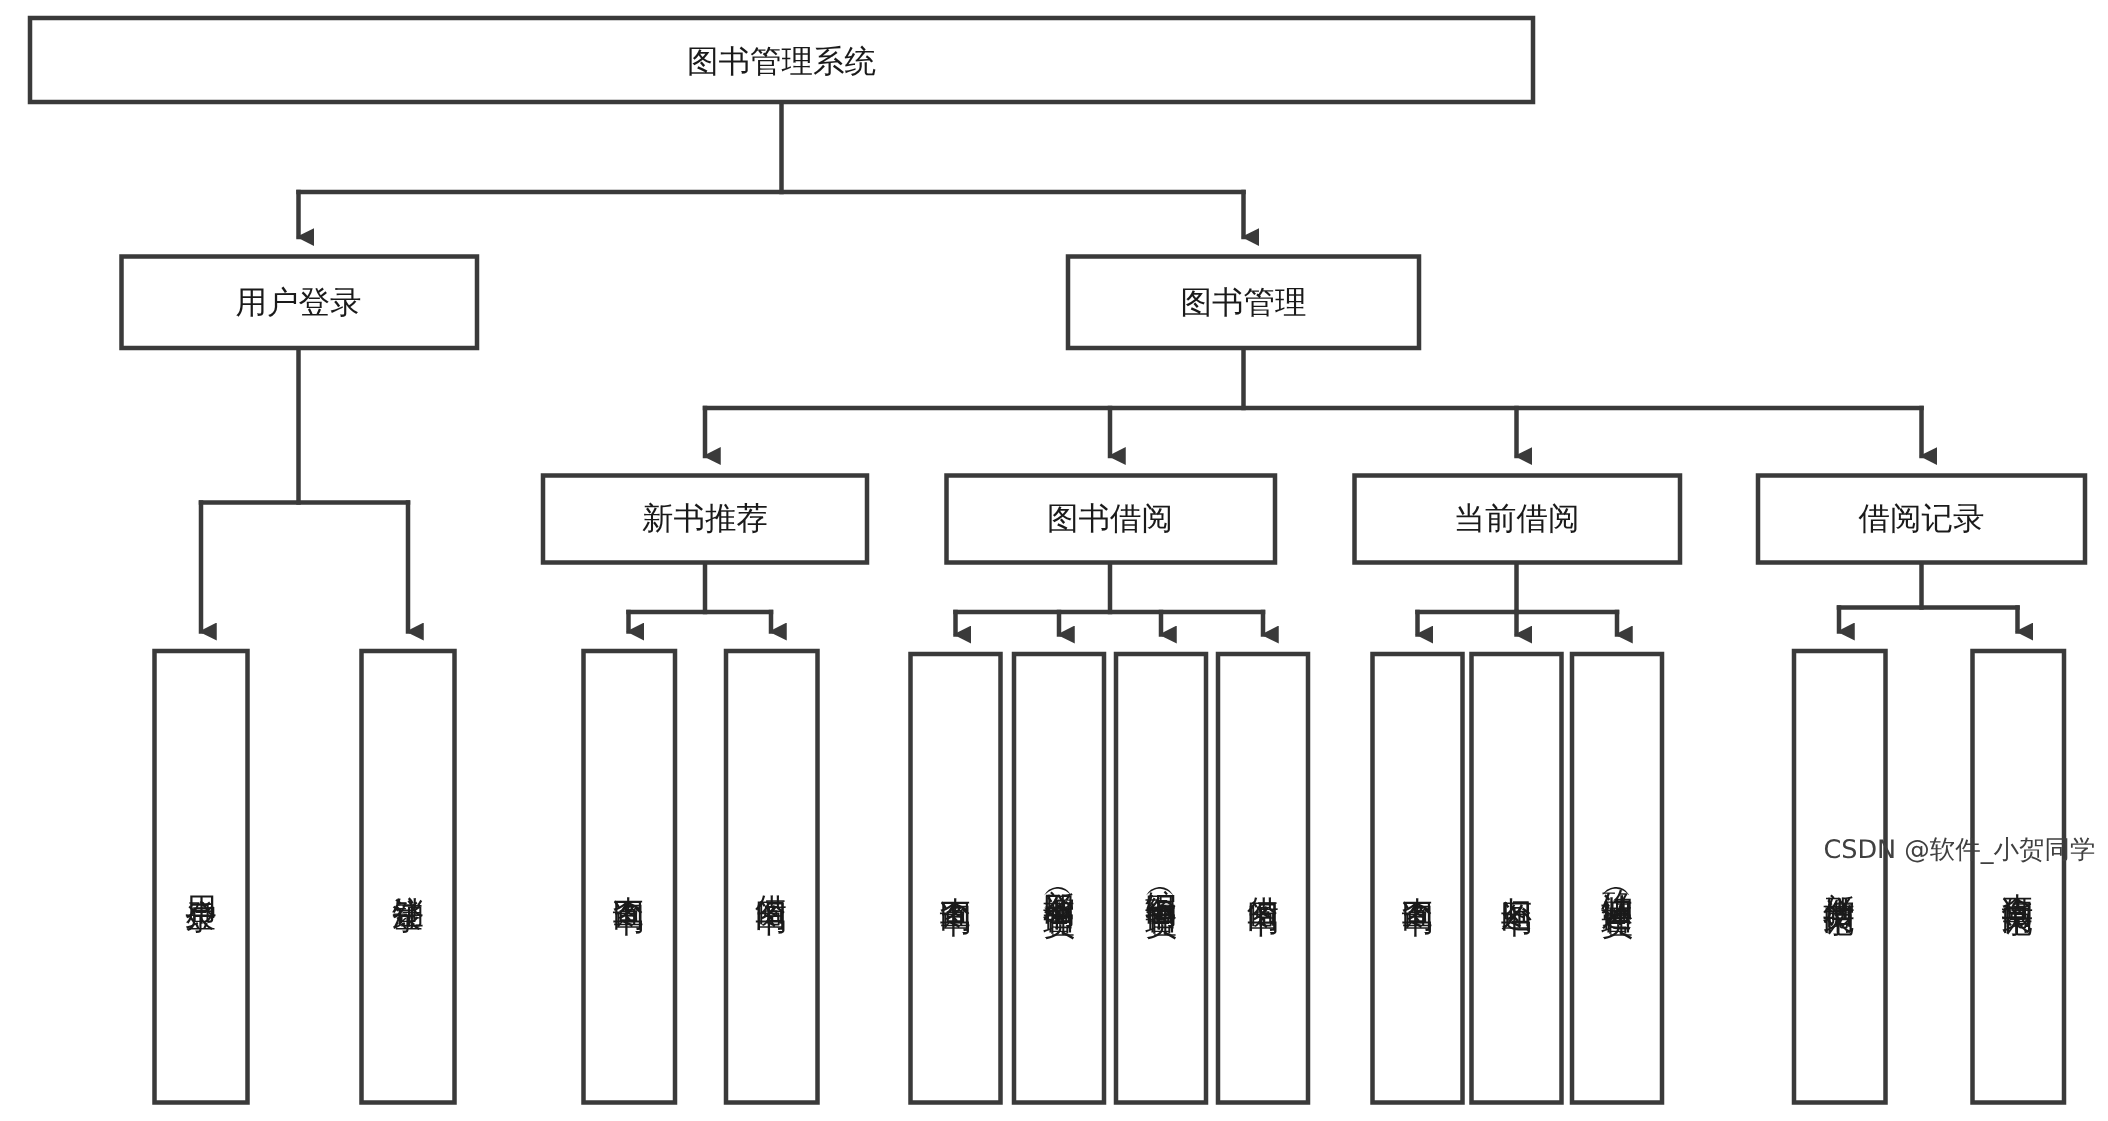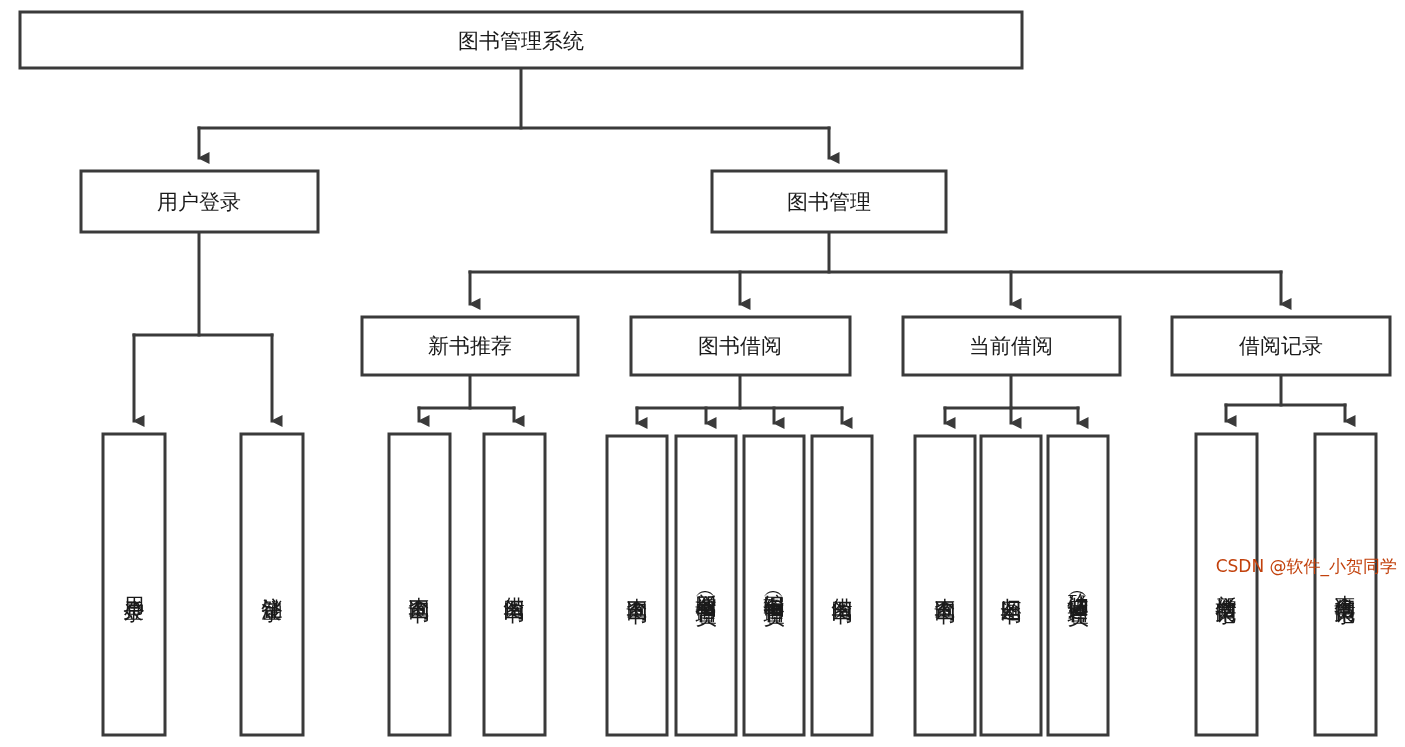--- a/index.html
+++ b/index.html
@@ -55,21 +55,21 @@
     text-orientation: upright;
     text-anchor: middle;
     letter-spacing: 2px;
   }
   .watermark-text {
     position: absolute;
     right: 8px;
     bottom: 4px;
     font-family: "DejaVu Sans", "Liberation Sans", sans-serif;
     font-size: 17px;
-    color: #c2410c;
+    color: #404040;
     white-space: nowrap;
     pointer-events: none;
   }
 </style>
 </head>
 <body>
 
 <div id="diagram-root">
 
   <svg class="diagram-canvas" viewBox="0 0 1405 747">

